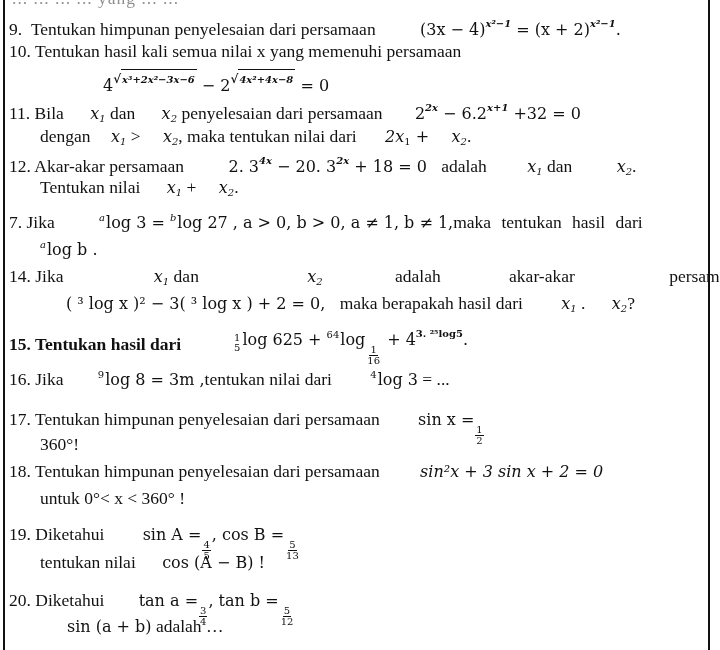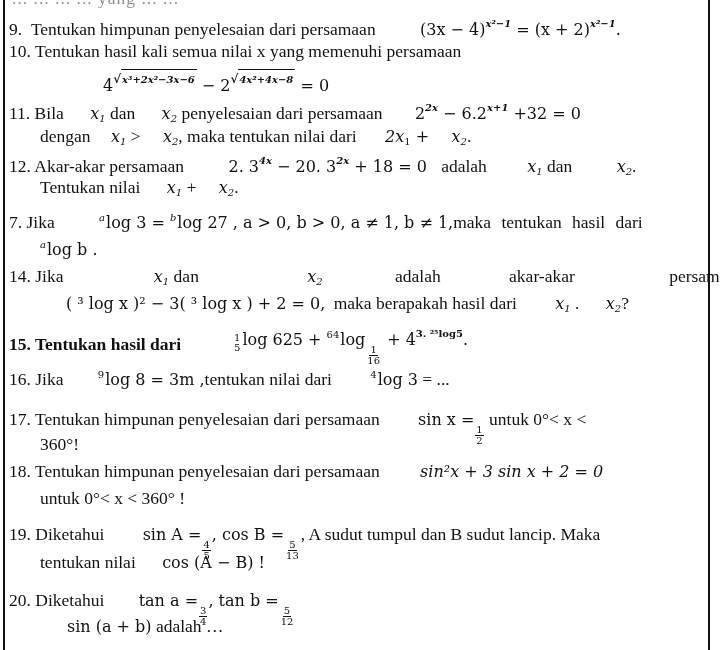--- a/index.html
+++ b/index.html
@@ -78,21 +78,21 @@
 <div class="line" style="left:9px; top:266px;">
   <span>14.</span> <span>Jika</span>
   <span class="m mi" style="margin-left:86px;">x<sub class="s">1</sub></span> <span>dan</span>
   <span class="m mi" style="margin-left:104px;">x<sub class="s">2</sub></span>
   <span style="margin-left:68px;">adalah</span>
   <span style="margin-left:64px;">akar-akar</span>
   <span style="margin-left:90px;">persamaan</span>
 </div>
 <div class="line" style="left:66px; top:293px;">
   <span class="m">( ³ log x )² − 3( ³ log x ) + 2 = 0,</span>
-  <span style="margin-left:4px;">maka berapakah hasil dari</span>
+  <span style="margin-left:10px;">maka berapakah hasil dari</span>
   <span class="m mi" style="margin-left:34px;">x<sub class="s">1</sub></span><span> .</span>
   <span class="m mi" style="margin-left:22px;">x<sub class="s">2</sub></span><span>?</span>
 </div>
 
 <div class="line" style="left:9px; top:334px;font-weight:bold;">
   <span>15.</span> <span>Tentukan hasil dari</span>
 </div>
 <div class="line m" style="left:232px; top:324px;">
   <span class="frac" style="vertical-align:4px;">
       <span class="num" style="border:none;">1</span>
@@ -107,21 +107,21 @@
   <span>16.</span> <span>Jika</span>
   <span class="m" style="margin-left:30px;"><span class="pre">9</span><span>log 8 = 3m ,</span></span><span>tentukan nilai dari</span>
   <span class="m" style="margin-left:34px;"><span class="pre">4</span><span>log 3</span></span><span> = ...</span>
 </div>
 
 <div class="line" style="left:9px; top:409px;">
   <span>17.</span> <span>Tentukan himpunan penyelesaian dari persamaan</span>
   <span class="m" style="margin-left:34px;"><span>sin x =</span><span class="frac">
         <span class="num">1</span>
         <span class="den">2</span>
-      </span></span><span> untuk 0°&lt; x &lt;</span>
+      </span></span>
 </div>
 <div class="line" style="left:40px; top:434px;">
   <span>360°!</span>
 </div>
 
 <div class="line" style="left:9px; top:461px;">
   <span>18.</span> <span>Tentukan himpunan penyelesaian dari persamaan</span>
   <span class="m mi" style="margin-left:36px;">sin²x + 3 sin x + 2 = 0</span>
 </div>
 <div class="line" style="left:40px; top:488px;">
@@ -129,21 +129,21 @@
 </div>
 
 <div class="line" style="left:9px; top:524px;">
   <span>19.</span> <span>Diketahui</span>
   <span class="m" style="margin-left:34px;"><span>sin A =</span><span class="frac">
         <span class="num">4</span>
         <span class="den">5</span>
       </span><span>, cos B  =</span><span class="frac">
         <span class="num">5</span>
         <span class="den">13</span>
-      </span></span><span>, A sudut tumpul dan B sudut lancip. Maka</span>
+      </span></span>
 </div>
 <div class="line" style="left:40px; top:552px;">
   <span>tentukan nilai</span>
   <span class="m" style="margin-left:22px;">cos (A − B) !</span>
 </div>
 
 <div class="line" style="left:9px; top:590px;">
   <span>20.</span> <span>Diketahui</span>
   <span class="m" style="margin-left:30px;"><span>tan a =</span><span class="frac">
         <span class="num">3</span>

